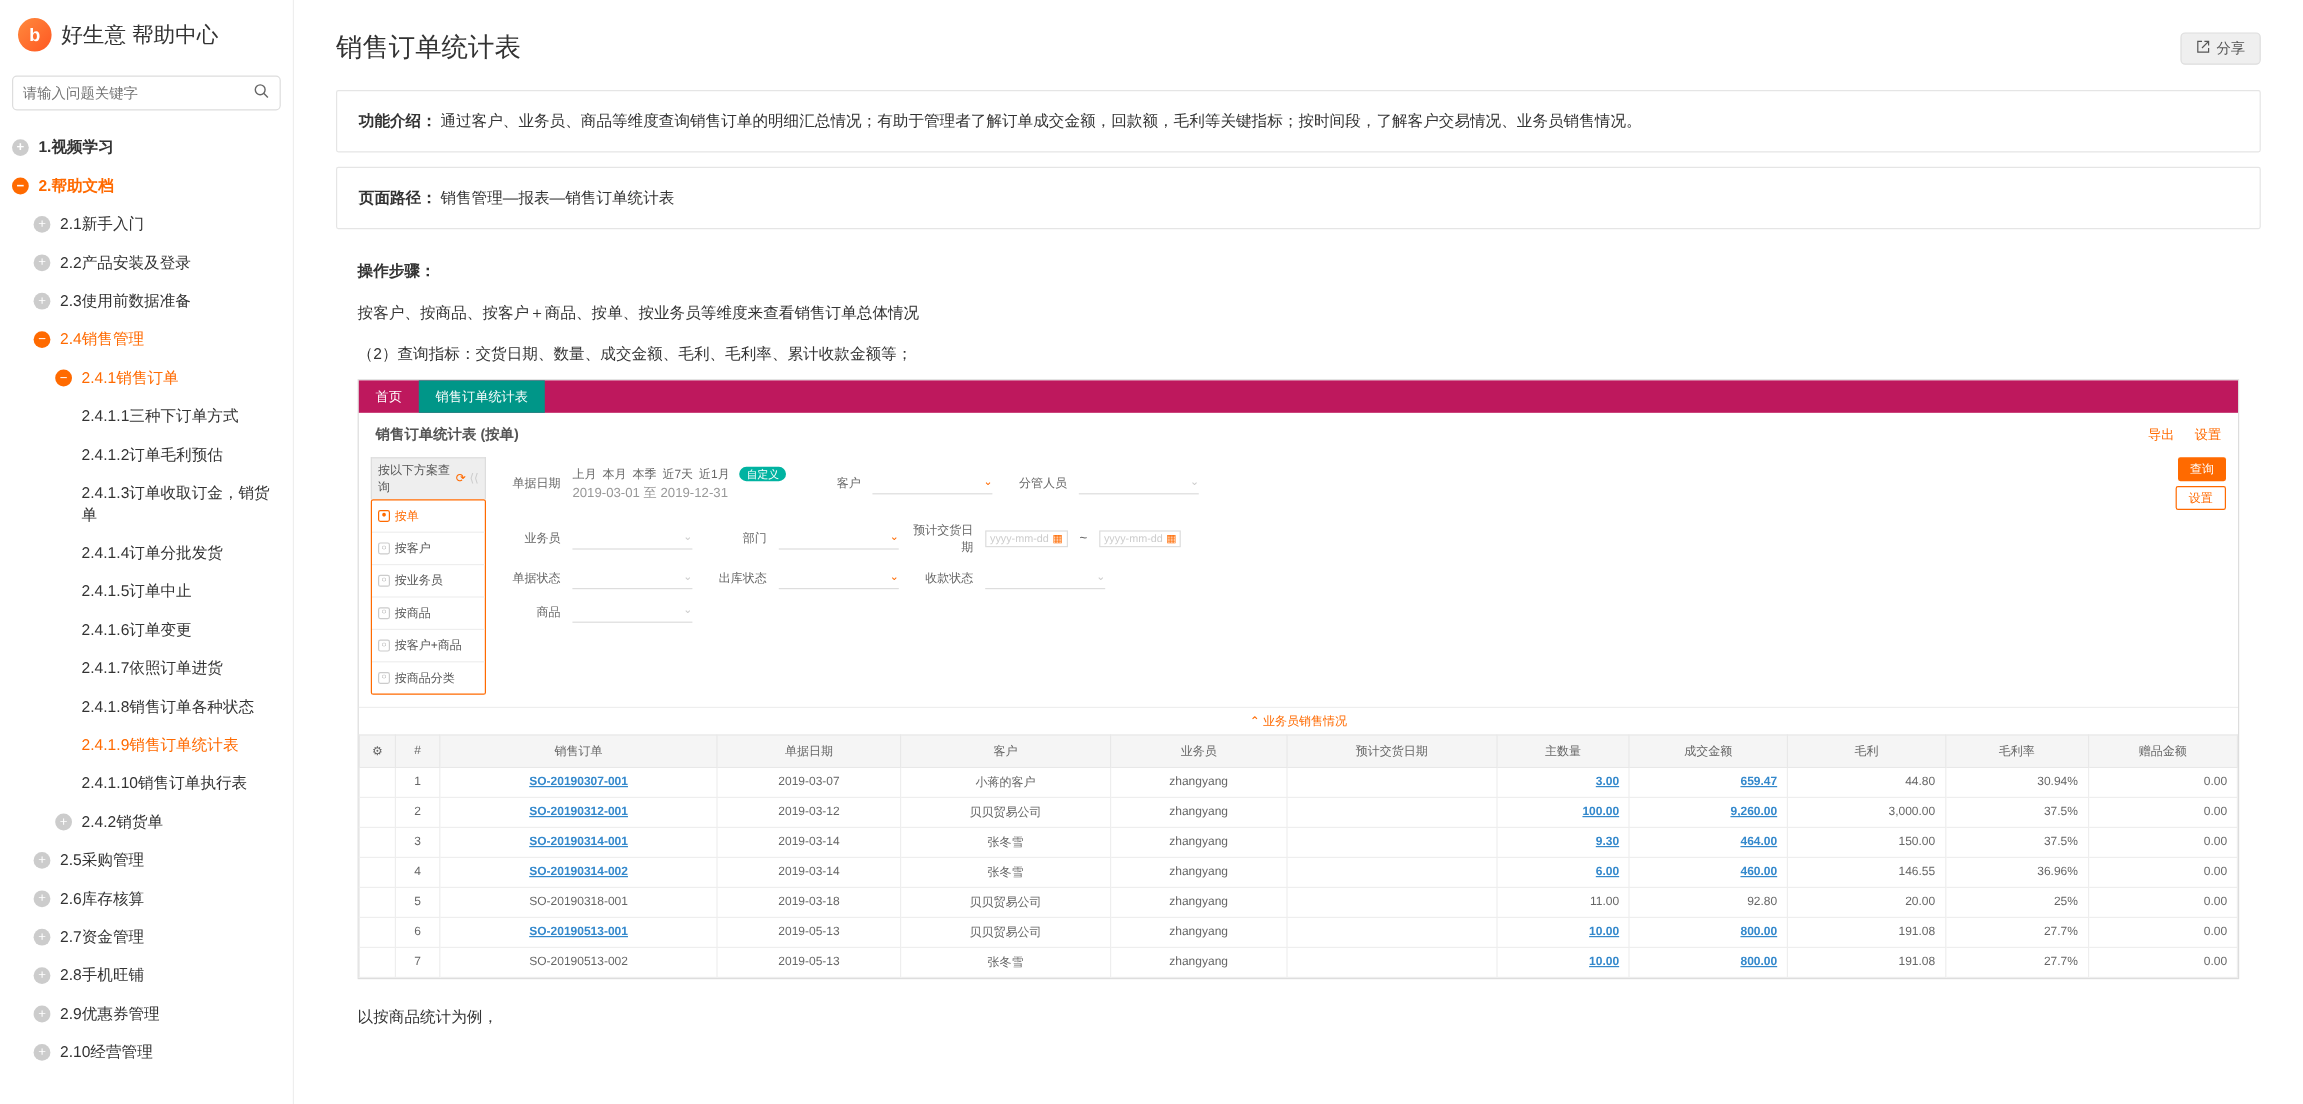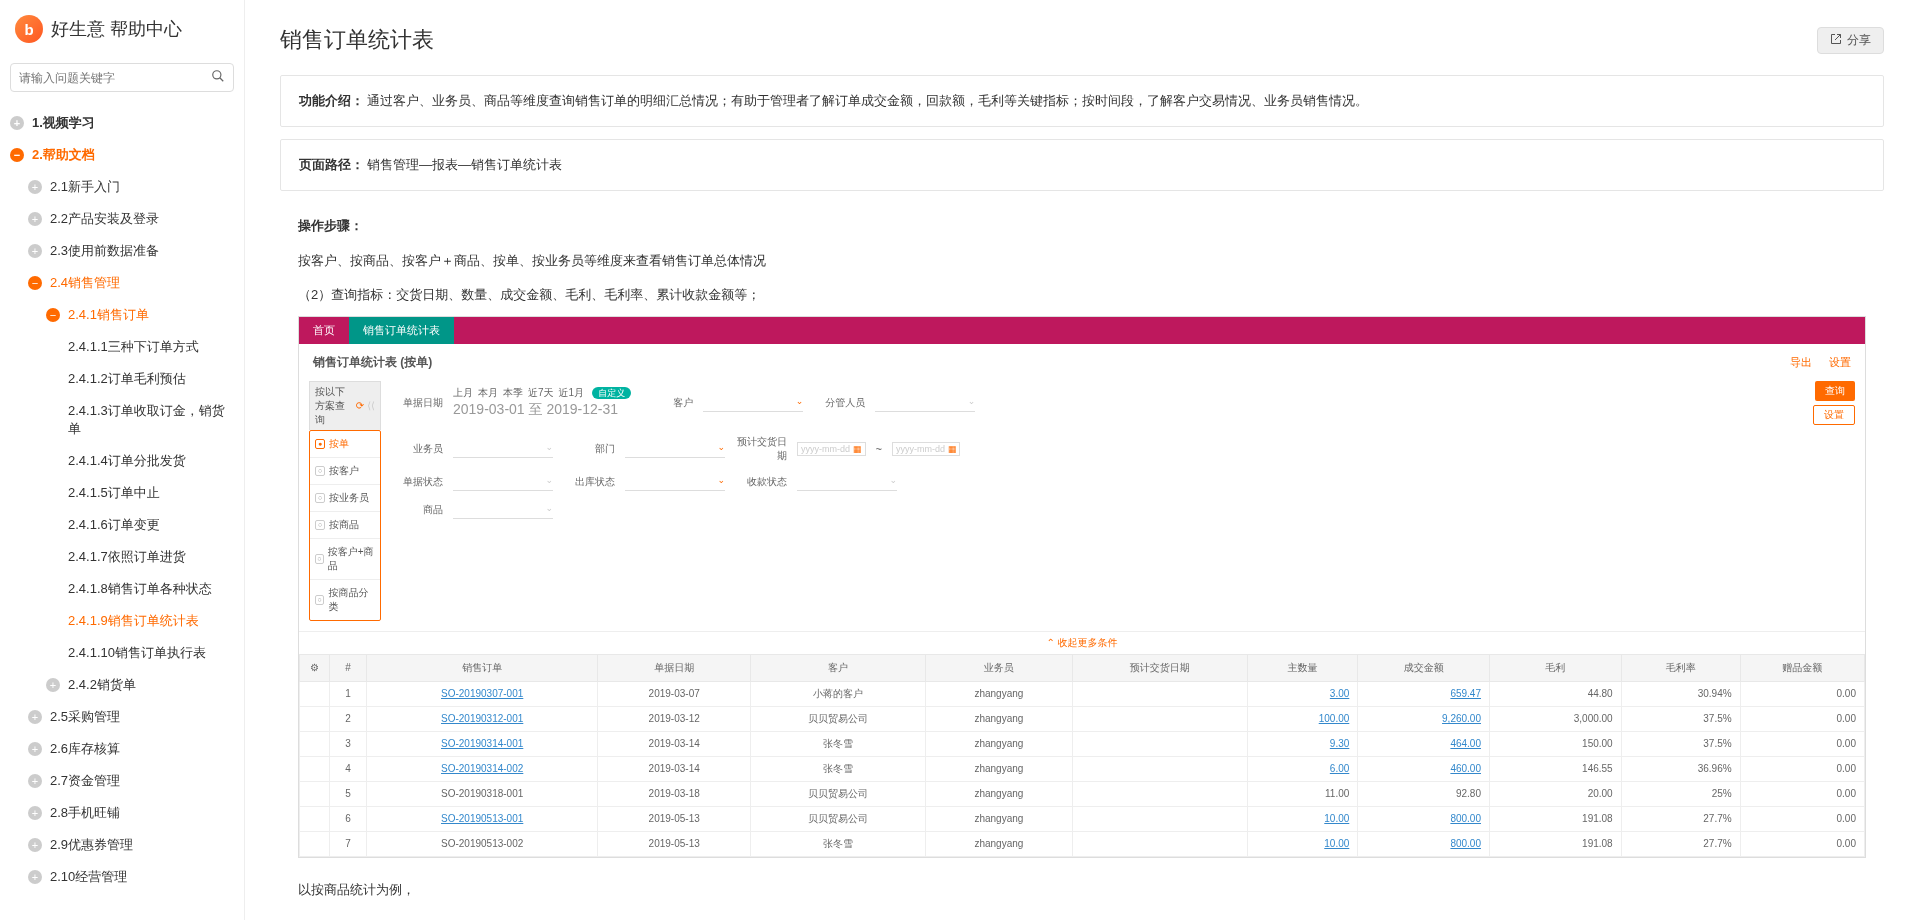--- a/index.html
+++ b/index.html
@@ -44,53 +44,53 @@
 
 .mock-app { border: 1px solid #ddd; margin: 10px 0 20px; font-size: 11px; color: #555; }
 .mock-tabs { background: #be185d; display: flex; padding: 0; }
 .mock-tab { padding: 6px 14px; color: #fff; font-size: 11px; }
 .mock-tab.active { background: #009688; }
 .mock-header { padding: 10px 14px; display: flex; justify-content: space-between; align-items: center; }
 .mock-header-title { font-weight: bold; color: #555; font-size: 12px; }
 .mock-header-links a { color: #ff6a00; margin-left: 14px; font-size: 11px; text-decoration: none; }
 
 .mock-body { display: flex; padding: 0 10px 10px; gap: 10px; }
-.mock-side { width: 72px; }
+.mock-side { width: 96px; }
 .mock-side-head { background: #eee; padding: 3px 5px; font-size: 10px; border: 1px solid #ddd; border-bottom: none; display:flex; align-items:center; gap:3px; }
 .mock-side-head .refresh { color:#ff6a00; font-size:10px; }
 .mock-side-head .collapse { color:#ccc; font-size:10px; margin-left:auto; }
 .mock-side-list { border: 1.5px solid #ff6a00; border-radius: 2px; }
 .mock-side-item { padding: 6px 5px; border-bottom: 1px solid #eee; font-size: 10px; display: flex; align-items: center; gap: 4px; }
 .mock-side-item.sel { color: #ff6a00; }
 .mock-side-item:last-child { border-bottom: none; }
 .side-dot { width:10px; height:10px; border:1px solid #ccc; border-radius:2px; display:inline-block; font-size:7px; line-height:8px; text-align:center; color:#999; }
 .side-dot.sel { border-color:#ff6a00; color:#ff6a00; background:#fff; }
 
 .mock-filters { flex: 1; }
 .frow { display: flex; align-items: center; margin-bottom: 10px; gap: 10px; flex-wrap: wrap; }
 .flabel { width: 52px; text-align: right; font-size: 10px; color: #666; flex-shrink:0; }
 .finput { border-bottom: 1px solid #ddd; min-width: 100px; height: 18px; flex: 0 0 100px; position: relative; }
 .caret-down { position: absolute; right: 0; top: 2px; color: #ff6a00; font-size: 9px; }
 .caret-gray { color: #ccc; }
 .date-links { font-size: 10px; }
 .date-links span { margin-right: 5px; color: #666; }
 .date-badge { background: #00b3a1; color: #fff; padding: 1px 6px; border-radius: 8px; font-size: 9px; }
-.date-sub { font-size: 14px; color: #999; margin-top:1px; }
+.date-sub { font-size: 11px; color: #999; margin-top:1px; }
 .btn-search { background: #ff6a00; color: #fff; border: none; padding: 3px 10px; font-size: 10px; border-radius: 2px; margin-left: auto; text-align: right; }
 .btn-set { border: 1px solid #ff6a00; color: #ff6a00; background: #fff; padding: 2px 10px; font-size: 10px; border-radius: 2px; margin-left:auto; }
 .btn-col { display:flex; flex-direction:column; gap:4px; margin-left:auto; align-items:flex-end; }
 .date-box { border:1px solid #ddd; padding:1px 3px; font-size:9px; color:#ccc; display:inline-flex; align-items:flex-start; }
 .date-box .cal { color:#ff6a00; margin-left:3px; }
 
 .collapse-bar { text-align: center; color: #ff6a00; font-size: 10px; padding: 4px; border-top: 1px solid #eee; }
 
 .mock-table { width: 100%; border-collapse: collapse; font-size: 10px; }
 .mock-table th { background: #f5f5f5; padding: 6px 4px; border: 1px solid #e8e8e8; font-weight: normal; color: #666; }
 .mock-table td { padding: 5px 4px; border: 1px solid #eee; text-align: center; color: #666; }
-.mock-table .link { color: #3388cc; text-decoration: underline; }
+.mock-table .link { color: #3388cc; text-decoration: underline; font-weight: bold; }
 .mock-table .num-r { text-align: right; padding-right: 8px; }
 .gear-cell { width:30px; }
 </style>
 </head>
 <body>
 
 <div class="container">
 
   <aside class="sidebar">
     <div class="logo-row">
@@ -311,21 +311,21 @@
             </div>
             <div class="frow">
               <span class="flabel">商品</span>
               <span class="finput">
                   <span class="caret-down caret-gray">⌄</span>
                 </span>
             </div>
           </div>
         </div>
 
-        <div class="collapse-bar">⌃ <span>收起更多条件</span></div>
+        <div class="collapse-bar">⌃ <span>业务员销售情况</span></div>
 
         <table class="mock-table">
           <thead>
               <tr id="mock-thead">
                 <th class="gear-cell">⚙</th>
                 <th>#</th>
                 <th>销售订单</th>
                 <th>单据日期</th>
                 <th>客户</th>
                 <th>业务员</th>

